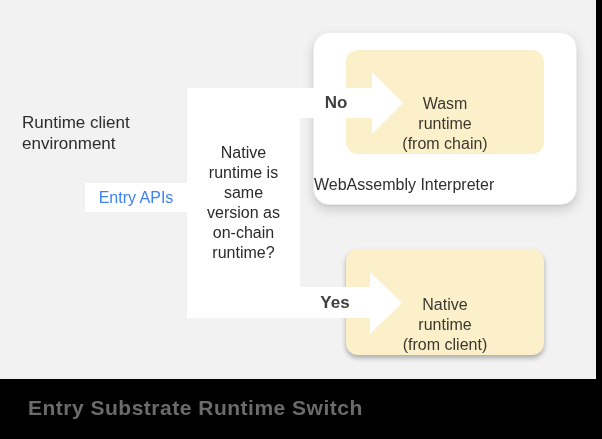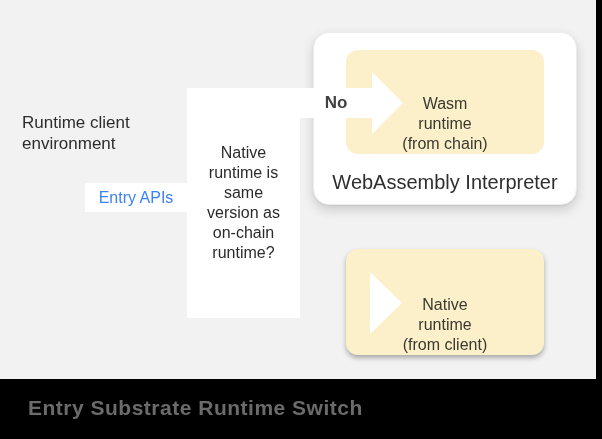--- a/index.html
+++ b/index.html
@@ -78,22 +78,21 @@
     color: #3b392f;
   }
   .card .runtime-box {
     position: absolute;
     left: 32px; top: 17px;
     width: 198px; height: 104px;
   }
   .card-caption {
     position: absolute;
     left: 0; right: 0; bottom: 10px;
-    text-align: center;
-    font-size: 20px;
+    font-size: 16px;
     color: #2f2f2f;
     margin-top: 22px;
   }
   .native-runtime {
     position: absolute;
     left: 346px; top: 249px;
     width: 198px; height: 106px;
     box-shadow: 0 3px 5px rgba(0,0,0,0.30);
     z-index: 1;
   }
@@ -165,20 +164,23 @@
       <span class="multiline">Native
 runtime
 (from client)</span>
     </div>
 
     <div class="branch-shaft no-shaft">
       <span>No</span>
     </div>
     <div class="arrow-head no-head"></div>
 
+    <div class="branch-shaft yes-shaft">
+      <span>Yes</span>
+    </div>
     <div class="arrow-head yes-head"></div>
 
   </div>
 
   <div class="titlebar">
     <span class="w-bold">Entry</span>
     <span class="w-light">Substrate</span>
     <span class="w-bold">Runtime Switch</span>
   </div>
 </div>

